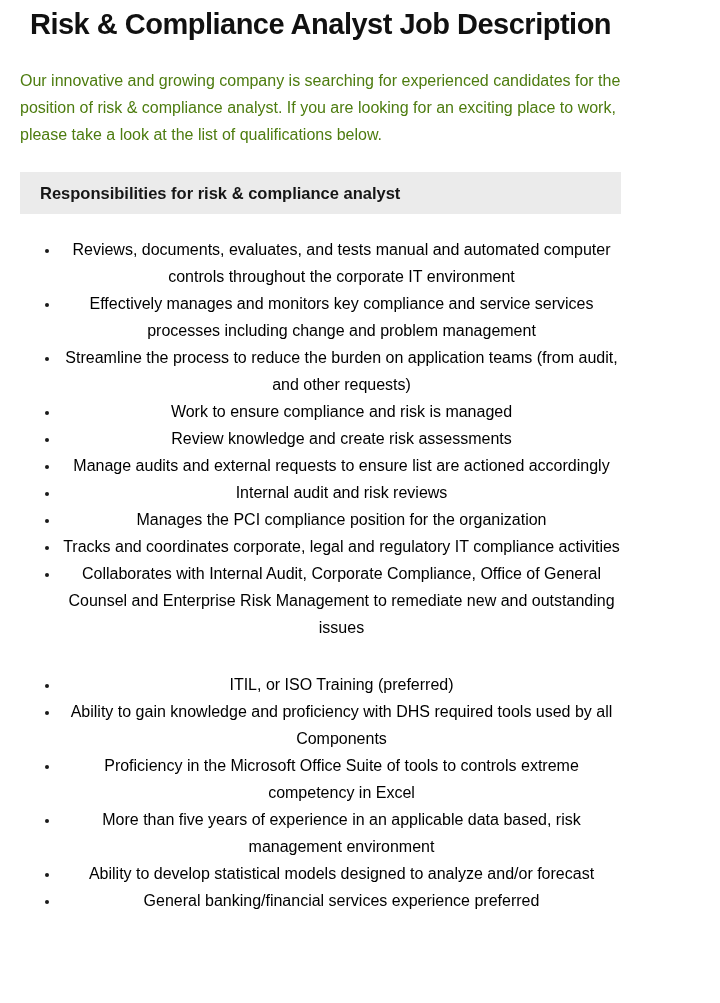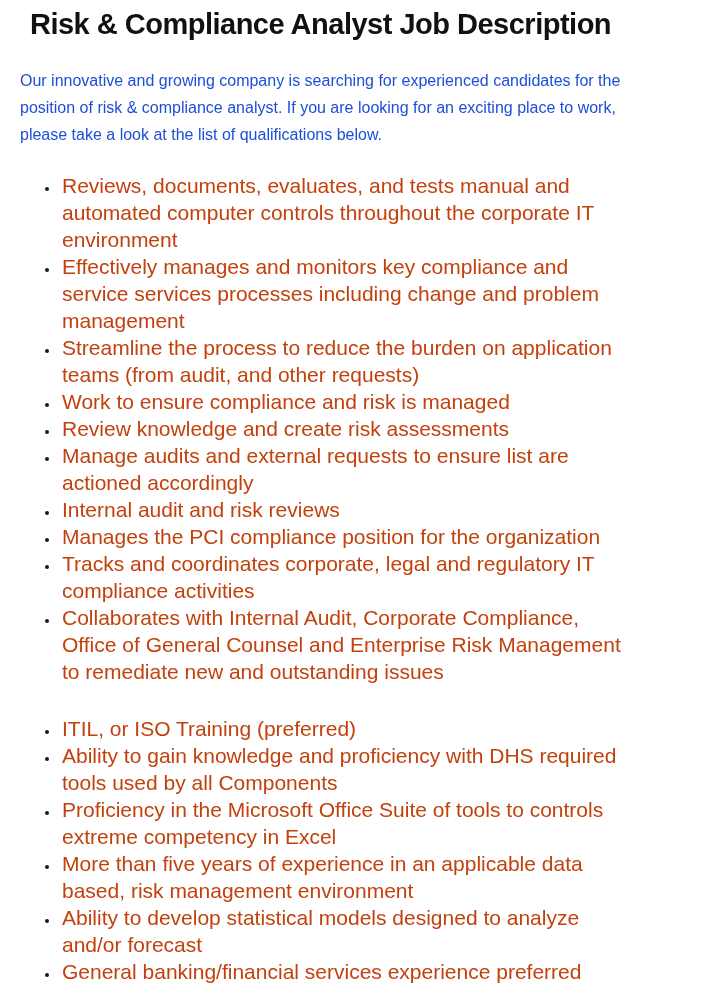--- a/index.html
+++ b/index.html
@@ -20,56 +20,58 @@
     font-weight: 700;
     text-align: center;
     letter-spacing: -0.5px;
     margin: 2px 0 26px 0;
     color: #111111;
   }
   p.intro {
     font-size: 16px;
     line-height: 27px;
     margin: 0 0 24px 0;
-    color: #1d4ed8;
+    color: #4d7c0f;
   }
   .section-heading {
     background: #ebebeb;
     font-size: 16.5px;
     font-weight: 700;
     line-height: 20px;
     padding: 11px 20px;
     margin: 0 0 22px 0;
     color: #161616;
   }
   ul.bullet-list {
     margin: 0 0 30px 0;
     padding-left: 40px;
     list-style-type: disc;
   }
   ul.bullet-list li {
-    font-size: 21px;
+    font-size: 16px;
     line-height: 27px;
-    color: #c2410c;
+    color: #000000;
     padding-left: 2px;
+    text-align: center;
   }
   ul.bullet-list li::marker {
     font-size: 13px;
     color: #1a1a1a;
   }
 </style>
 </head>
 <body>
 
 <div class="page">
 
   <h1 class="doc-title">Risk &amp; Compliance Analyst Job Description</h1>
 
   <p class="intro">Our innovative and growing company is searching for experienced candidates for the position of risk &amp; compliance analyst. If you are looking for an exciting place to work, please take a look at the list of qualifications below.</p>
 
+  <div class="section-heading">Responsibilities for risk &amp; compliance analyst</div>
 
   <ul class="bullet-list">
     <li>Reviews, documents, evaluates, and tests manual and automated computer controls throughout the corporate IT environment</li>
     <li>Effectively manages and monitors key compliance and service services processes including change and problem management</li>
     <li>Streamline the process to reduce the burden on application teams (from audit, and other requests)</li>
     <li>Work to ensure compliance and risk is managed</li>
     <li>Review knowledge and create risk assessments</li>
     <li>Manage audits and external requests to ensure list are actioned accordingly</li>
     <li>Internal audit and risk reviews</li>
     <li>Manages the PCI compliance position for the organization</li>

